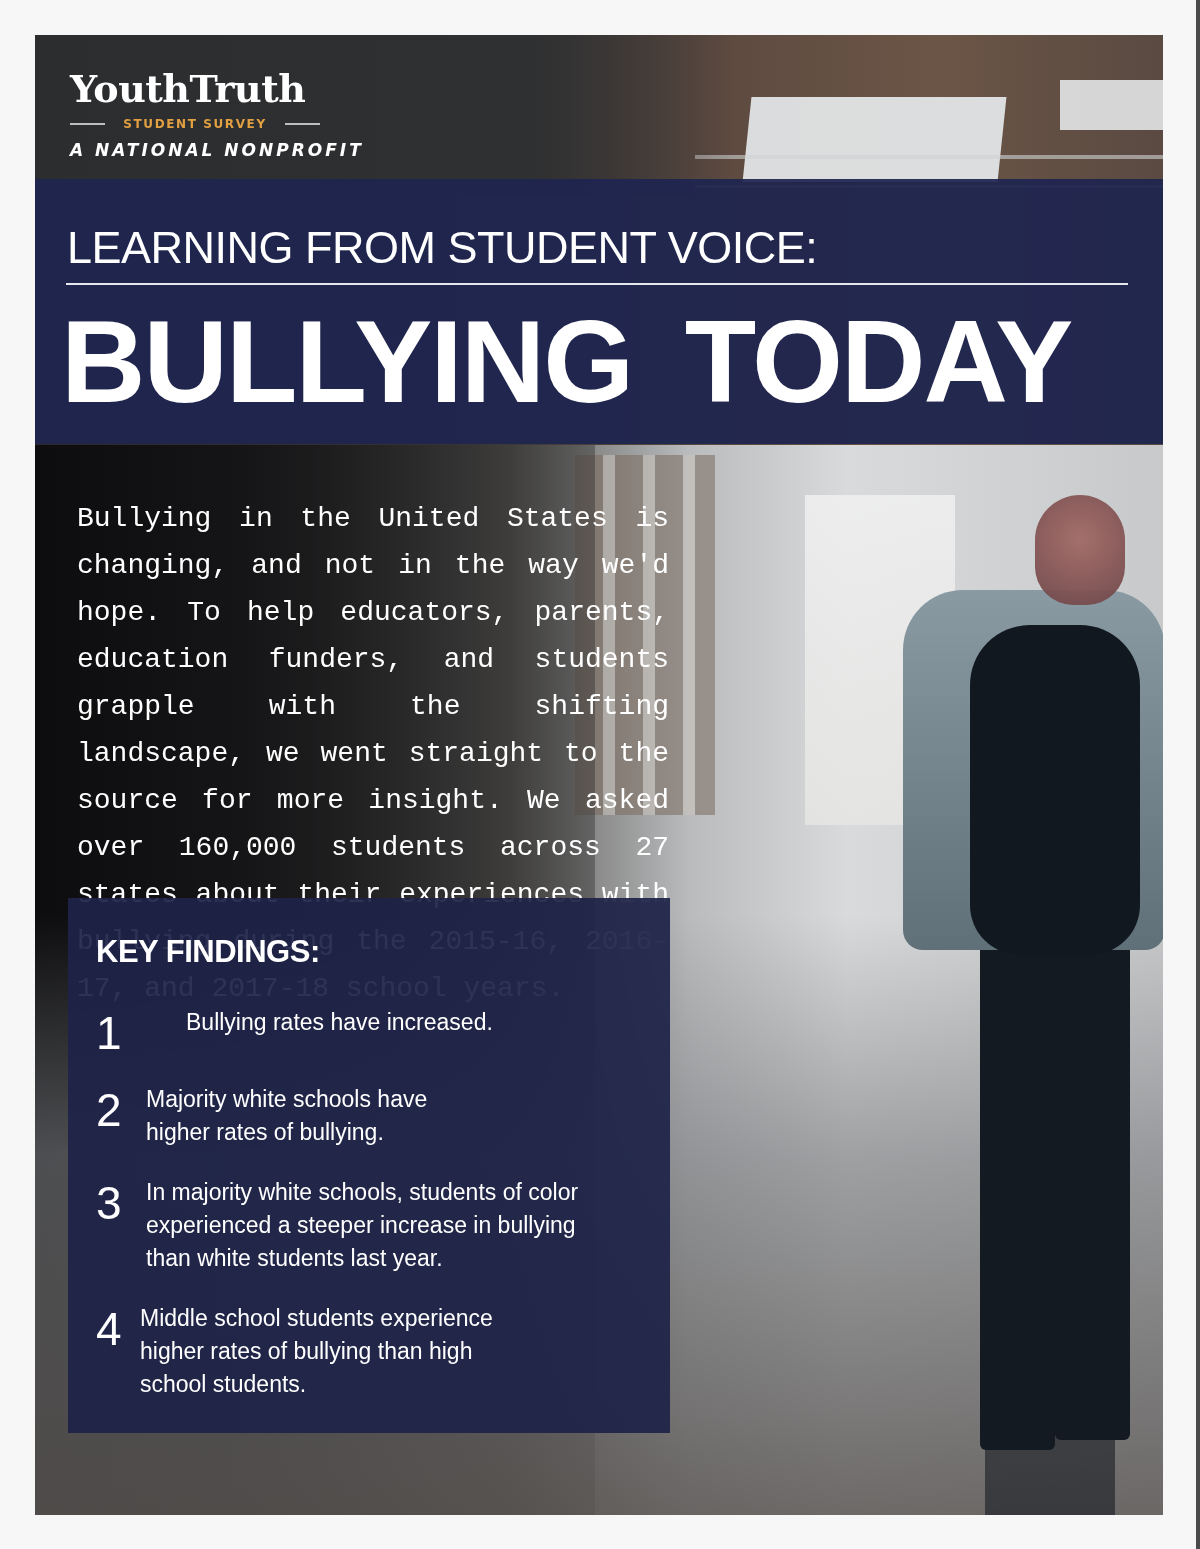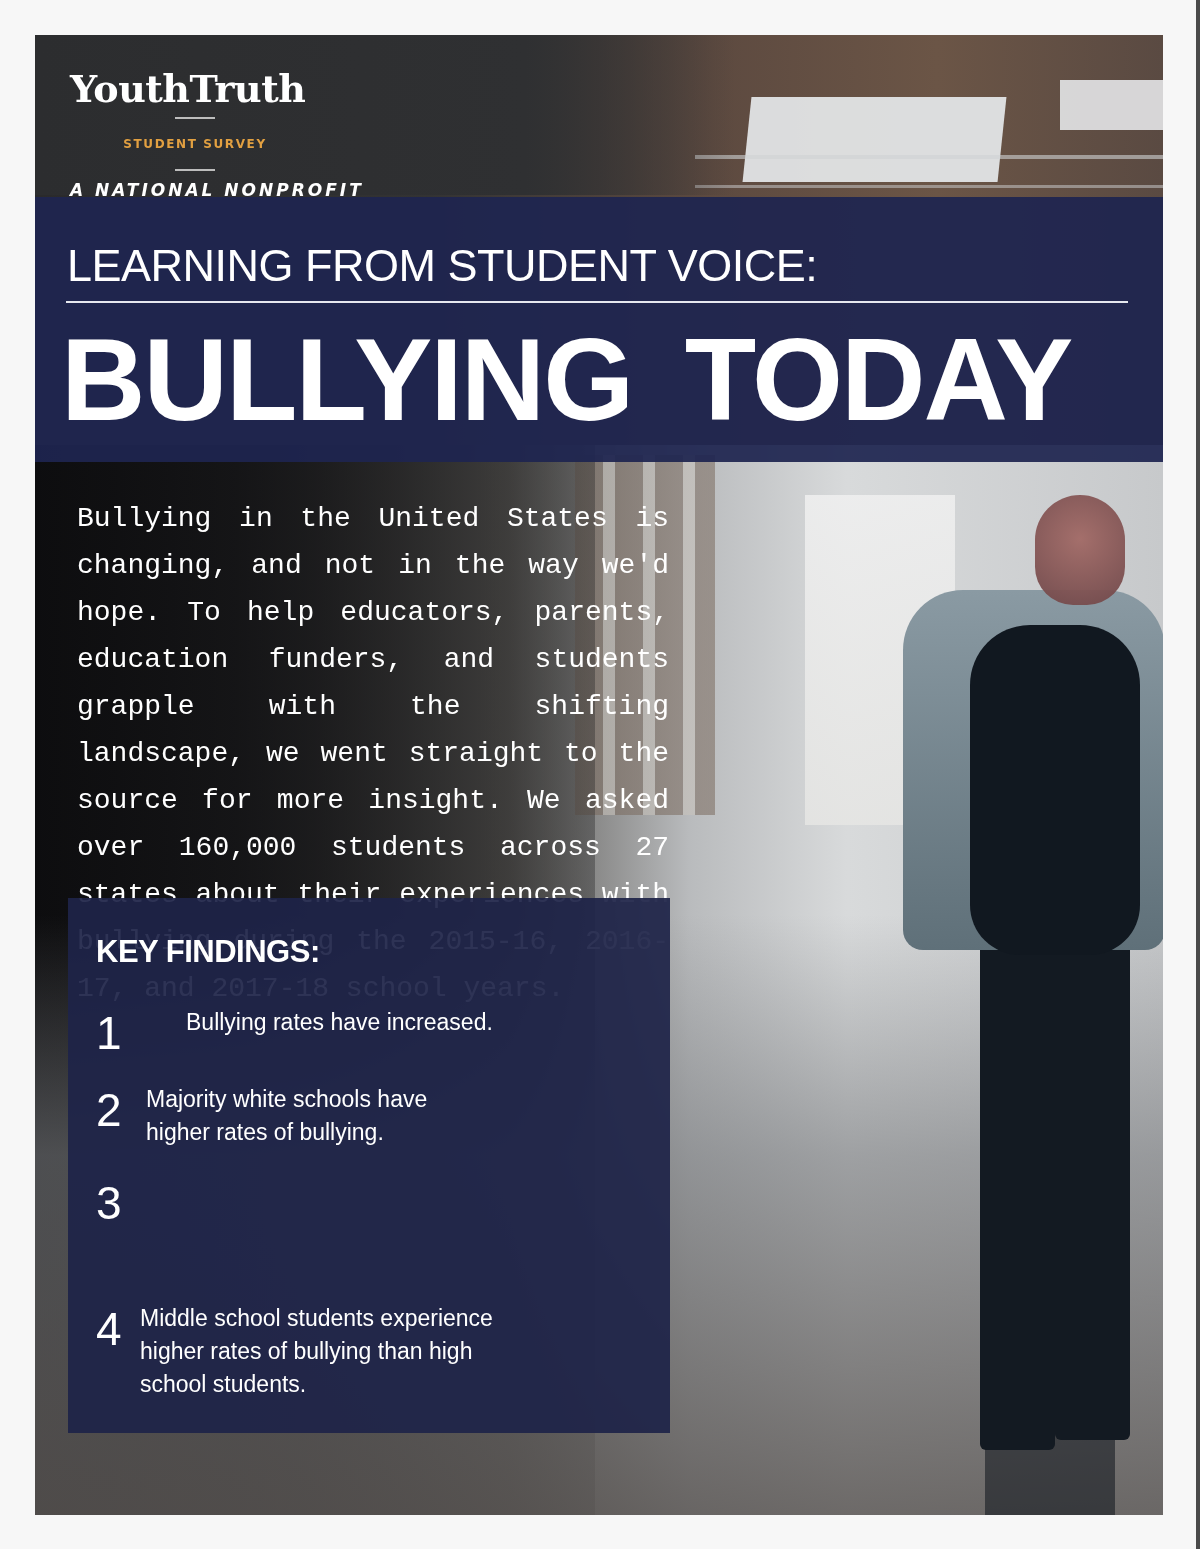--- a/index.html
+++ b/index.html
@@ -41,27 +41,27 @@
   .person-legs-l { position:absolute; left:945px; top:905px; width:75px; height:510px; background:#131a22; border-radius:6px; }
   .person-legs-r { position:absolute; left:1020px; top:905px; width:75px; height:500px; background:#131a22; border-radius:6px; }
   .person-shadow { position:absolute; left:950px; top:1370px; width:130px; height:110px; background:rgba(15,20,28,.55); }
   .ceiling-fade { position:absolute; left:0; top:0; width:700px; height:160px;
     background:linear-gradient(90deg,#2c2d2f 0%, #2f3032 70%, rgba(47,48,50,0) 100%); }
 
   
   .logo { position:absolute; left:35px; top:32px; width:250px; }
   .logo-name { font-family:"DejaVu Serif","Liberation Serif",serif; font-weight:bold; color:#fff; font-size:38px;
     letter-spacing:-0.5px; line-height:44px; }
-  .logo-sub { display:flex; align-items:center; gap:18px; margin-top:6px;flex-direction:column; }
+  .logo-sub { display:flex; align-items:center; gap:18px; margin-top:6px; }
   .logo-sub .rule { height:2px; width:40px; background:#bdbdbd; }
   .logo-sub span.text { color:#e2a041; font-size:12px; font-weight:bold; letter-spacing:1.6px; white-space:nowrap; }
   .logo-tag { color:#fff; font-size:17px; letter-spacing:3px; margin-top:9px; white-space:nowrap; font-weight:bold;font-style:italic; }
 
   
-  .title-band { position:absolute; left:0; top:162px; width:1128px; height:265px; background:rgba(30,37,80,.93); }
+  .title-band { position:absolute; left:0; top:144px; width:1128px; height:265px; background:rgba(30,37,80,.93); }
   .title-kicker { position:absolute; left:32px; top:44px; color:#fff; font-family:"Liberation Sans",sans-serif;
     font-size:45px; letter-spacing:-0.5px; line-height:50px; white-space:nowrap; }
   .title-rule { position:absolute; left:31px; top:104px; width:1062px; height:2px; background:#e6e8ef; }
   .title-main { position:absolute; left:26px; top:118px; color:#fff; font-family:"Liberation Sans",sans-serif;
     font-weight:bold; font-size:117px; line-height:130px; letter-spacing:-2px; white-space:nowrap; word-spacing:22px; }
 
   
   .intro { position:absolute; left:42px; top:432px; width:592px; color:#fff; font-family:Liberation Mono, monospace;
     font-size:28px; line-height:47px; text-align:justify; }
 
@@ -130,20 +130,21 @@
     <div class="finding" style="top:108px;">
       <div class="num">1</div>
       <div class="txt" style="width:420px;margin-left:40px;">Bullying rates have increased.</div>
     </div>
     <div class="finding" style="top:185px;">
       <div class="num">2</div>
       <div class="txt" style="width:330px;">Majority white schools have higher rates of bullying.</div>
     </div>
     <div class="finding" style="top:278px;">
       <div class="num">3</div>
+      <div class="txt" style="width:450px;">In majority white schools, students of color experienced a steeper increase in bullying than white students last year.</div>
     </div>
     <div class="finding" style="top:404px;">
       <div class="num" style="width:44px;">4</div>
       <div class="txt" style="width:400px;">Middle school students experience higher rates of bullying than high school students.</div>
     </div>
   </div>
 
 </div>
 
 </body></html>

